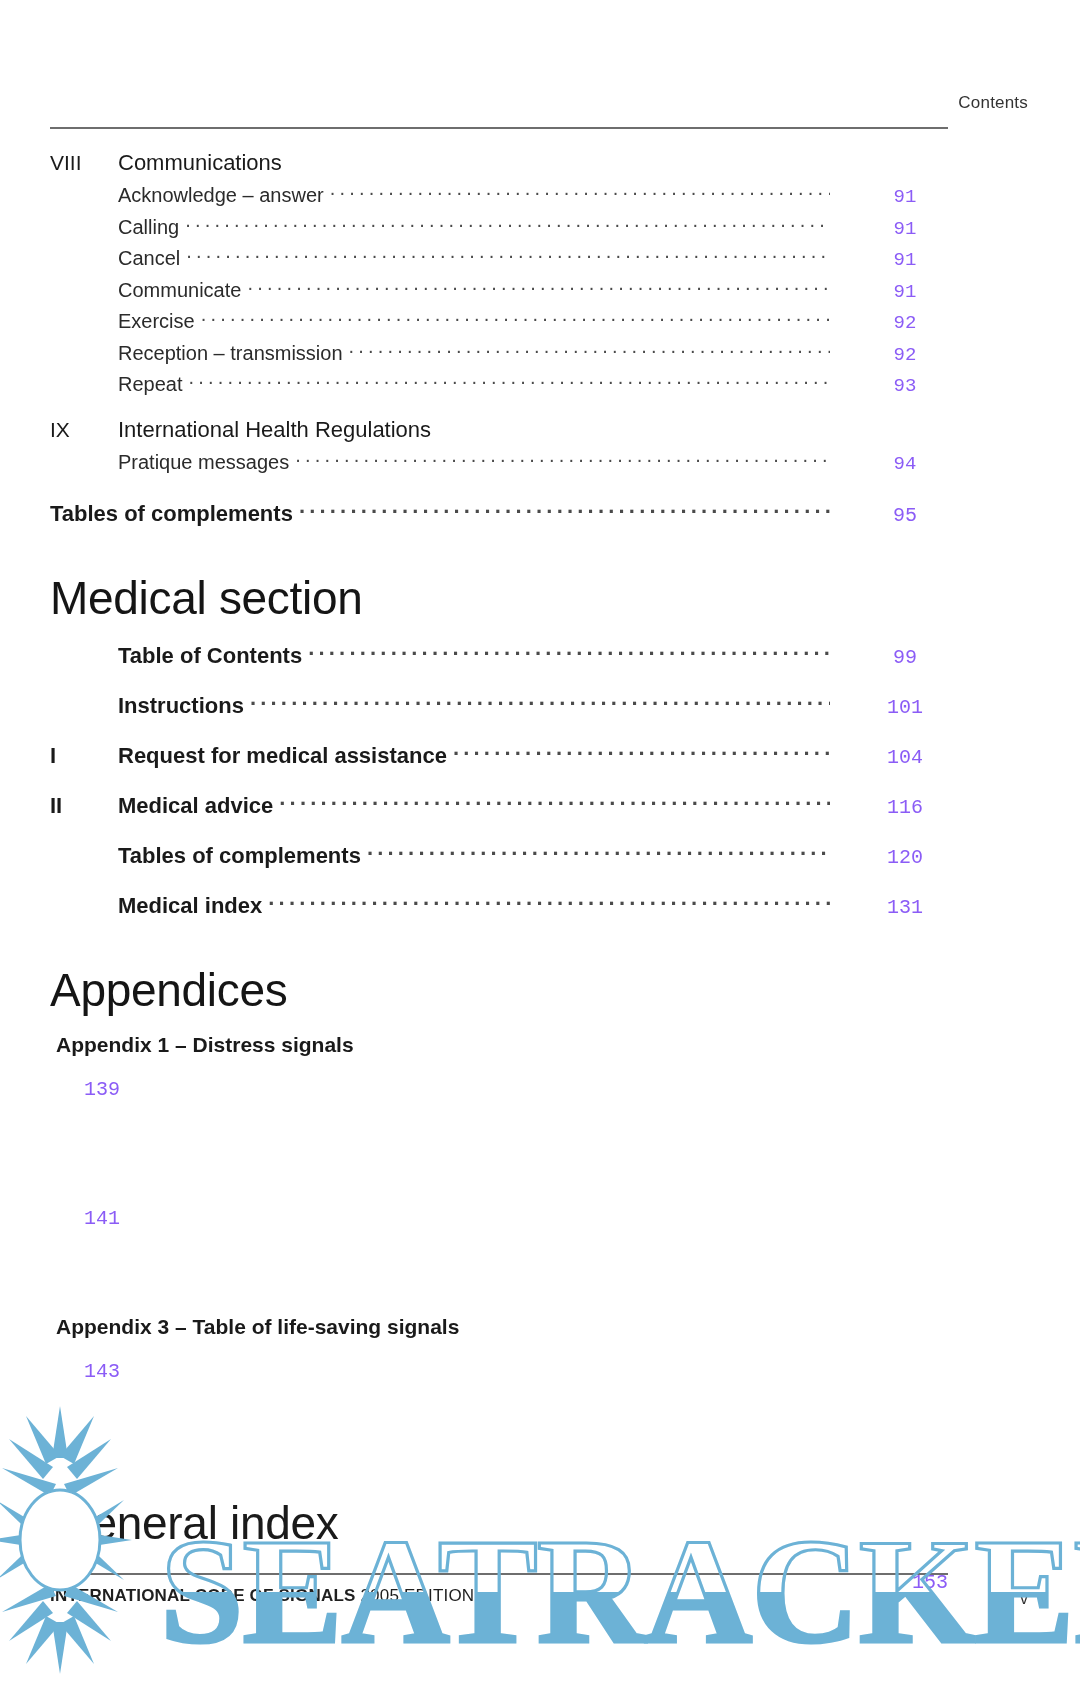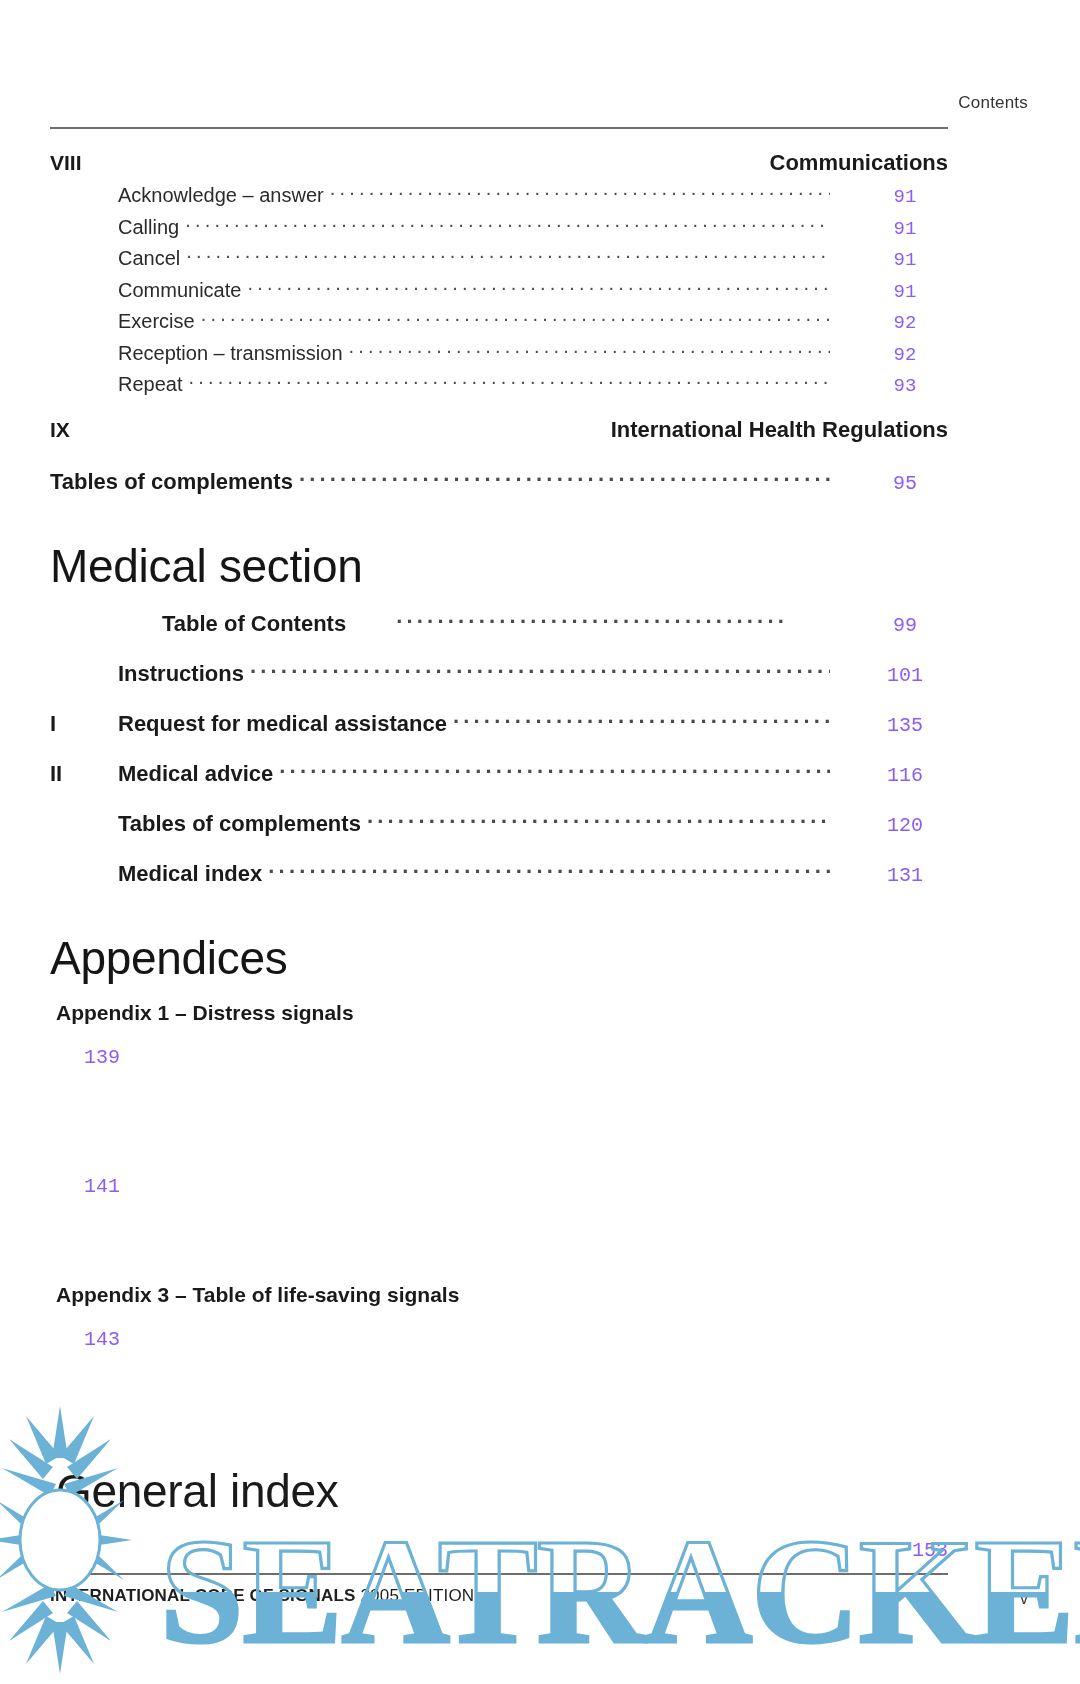--- a/index.html
+++ b/index.html
@@ -86,24 +86,23 @@
     padding-left: 28px;
     color: #8b5cf6;
     font-weight: 400;
     font-family: Liberation Mono, monospace;
   }
 
   
   .part-head {
     display: flex;
     align-items: baseline;
-    font-weight: bold;
+    font-weight: normal;
     font-size: 22px;
     margin-bottom: 6px;
-    justify-content: space-between;
   }
   .part-head .num {
     width: 68px;
     font-size: 21px;
   }
   .part-head .label { font-size: 22px; }
 
   
   .sub-row {
     font-size: 20px;
@@ -248,46 +247,51 @@
       <span class="label">Repeat</span>
       <span class="leader"></span>
       <span class="pg">93</span>
     </div>
 
     <div class="part-head" style="margin-top:20px;">
       <span class="num">IX</span>
       <span class="label">International Health Regulations</span>
     </div>
 
+    <div class="row sub-row">
+      <span class="label">Pratique messages</span>
+      <span class="leader"></span>
+      <span class="pg">94</span>
+    </div>
 
     <div class="row main-row" style="margin-top:24px;">
       <span class="label">Tables of complements</span>
       <span class="leader"></span>
       <span class="pg">95</span>
     </div>
 
     <div class="section-title">Medical section</div>
 
-    <div class="row main-row" style="margin-top:16px;gap:44px;">
+    <div class="row main-row" style="margin-top:16px;">
       <span class="num"></span>
       <span class="label">Table of Contents</span>
       <span class="leader"></span>
       <span class="pg">99</span>
     </div>
     <div class="row main-row">
       <span class="num"></span>
       <span class="label">Instructions</span>
       <span class="leader"></span>
       <span class="pg">101</span>
     </div>
     <div class="row main-row">
       <span class="num">I</span>
       <span class="label">Request for medical assistance</span>
       <span class="leader"></span>
-      <span class="pg">135</span>
+      <span class="pg">104</span>
     </div>
     <div class="row main-row">
       <span class="num">II</span>
       <span class="label">Medical advice</span>
       <span class="leader"></span>
       <span class="pg">116</span>
     </div>
     <div class="row main-row">
       <span class="num"></span>
       <span class="label">Tables of complements</span>

